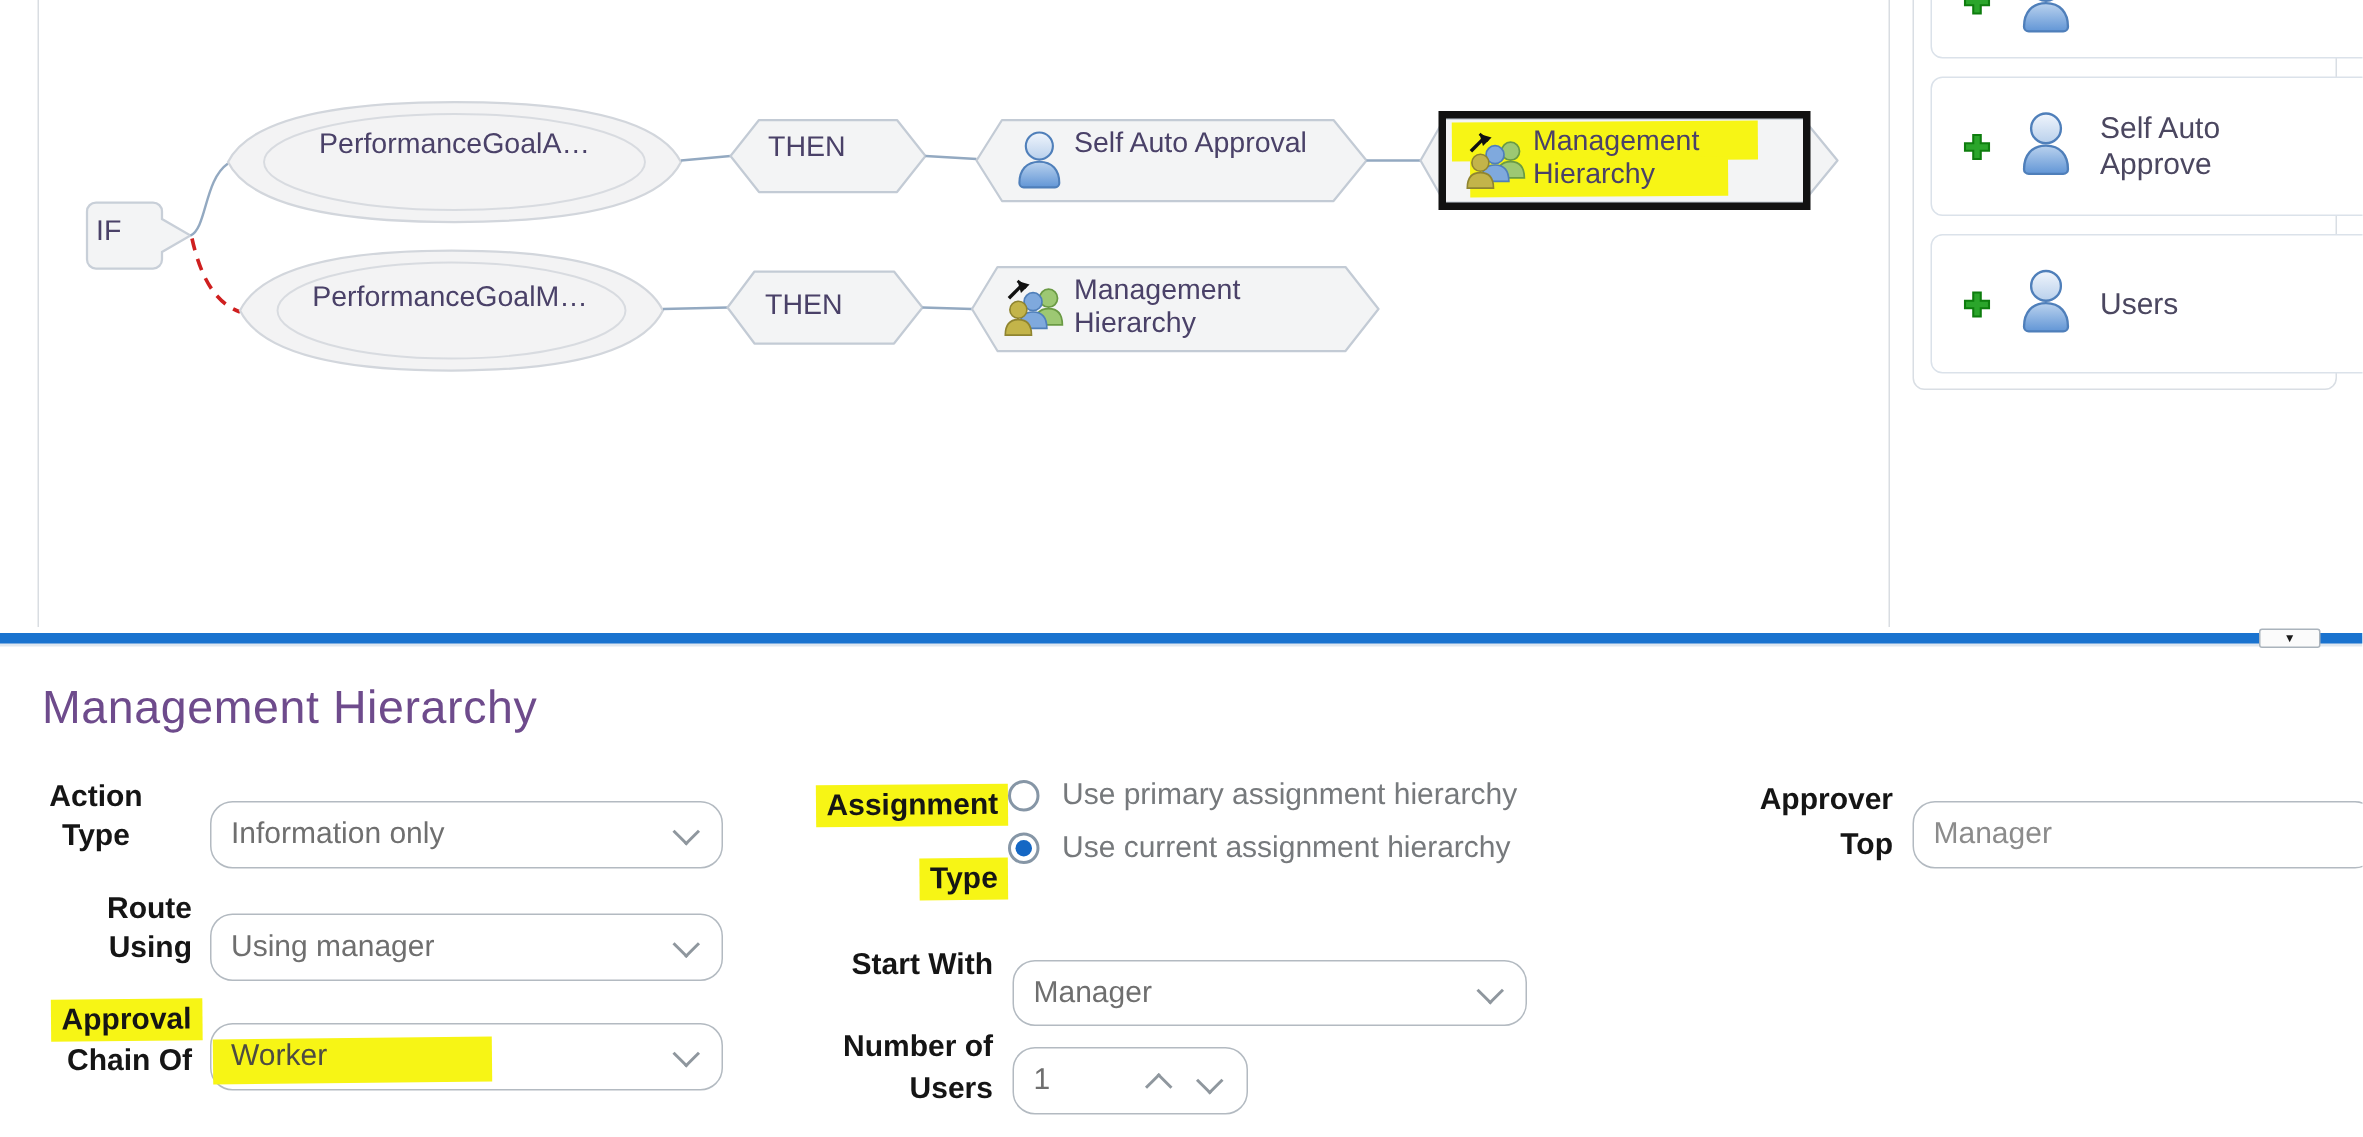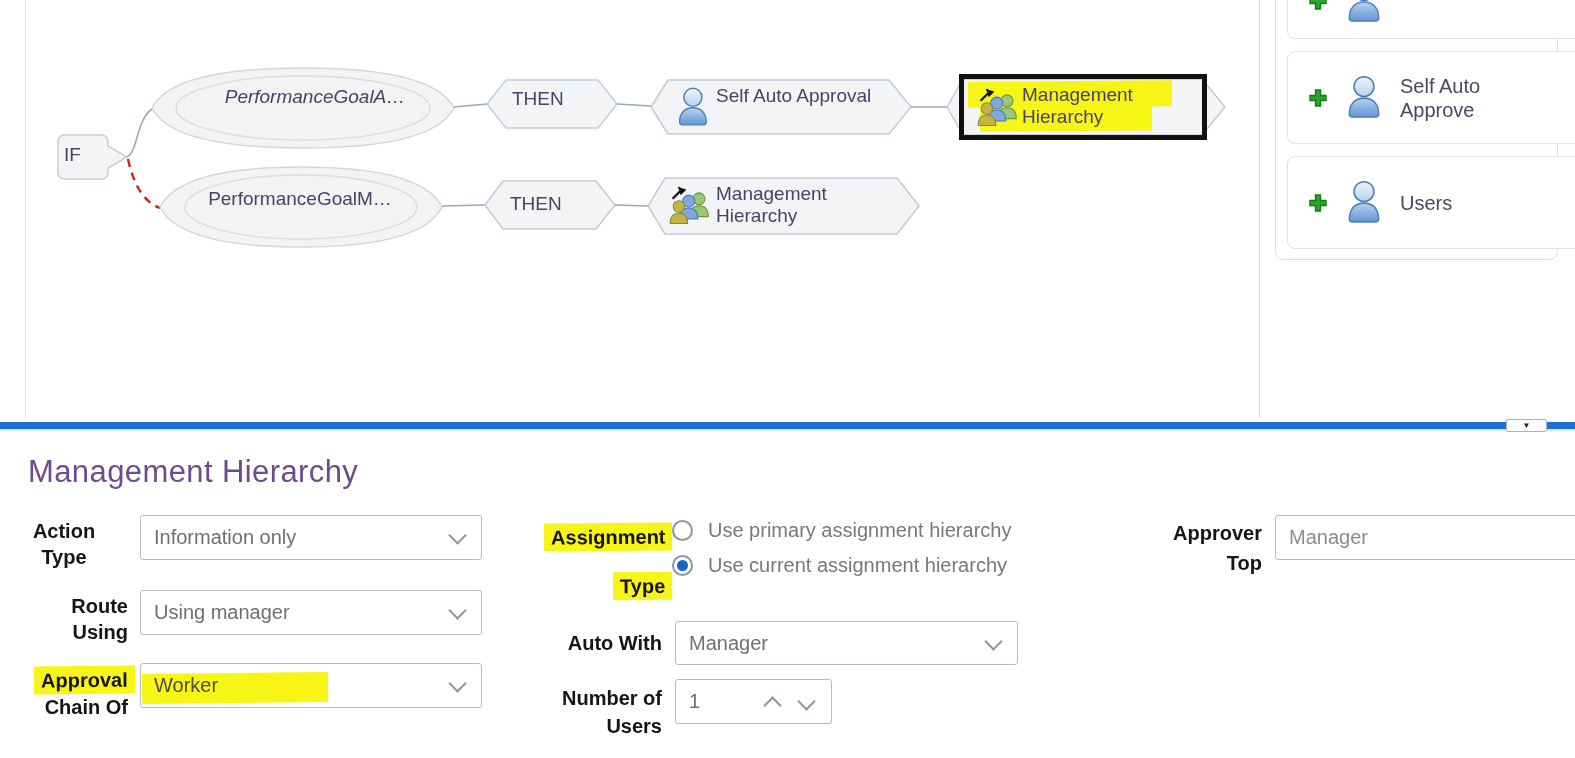--- a/index.html
+++ b/index.html
@@ -44,21 +44,21 @@
     font-size:8px;color:#1a1a1a;box-sizing:border-box;
   }
 
   
   #panel-title{left:28px;top:454px;font-size:31px;font-weight:300;color:#6e4b8c;letter-spacing:.4px;}
 
   .fld-label{
     position:absolute;text-align:right;font-size:20px;font-weight:600;color:#151515;line-height:26px;
   }
   .select-box,.text-input,.spin-box{
-    position:absolute;background:#fff;border:1px solid #b3bac1;border-radius:3px;box-sizing:border-box;
+    position:absolute;background:#fff;border:1px solid #b3bac1;border-radius:15px;box-sizing:border-box;margin-top:19px;
   }
   .fld-value{
     position:absolute;left:13px;top:0;height:100%;display:flex;align-items:center;
     font-size:20px;color:#6f6f6f;white-space:nowrap;z-index:2;
   }
   .chev{
     position:absolute;width:11px;height:11px;
     border-right:2px solid #8f979e;border-bottom:2px solid #8f979e;
   }
   .chev-down{transform:rotate(45deg);}
@@ -142,21 +142,21 @@
   <path d="M442,206 L485,205" stroke="#93a9c1" stroke-width="1.6" fill="none"></path>
 
   <polygon points="485,205 503,181 596,181 615,205 596,229 503,229" fill="#f3f4f5" stroke="#c3cbd5" stroke-width="1.5" stroke-linejoin="round"></polygon>
   <path d="M615,205 L648,206" stroke="#93a9c1" stroke-width="1.6" fill="none"></path>
 
   <polygon points="648,206 665,178 897,178 919,206 897,234 665,234" fill="#f3f4f5" stroke="#c3cbd5" stroke-width="1.5" stroke-linejoin="round"></polygon>
   <use href="#group-icon" transform="translate(668,185) scale(1.15)"></use>
 </svg>
 
 <div class="diagram-label" style="left:64px;top:144px;">IF</div>
-<div class="diagram-label centered" style="left:190px;top:86px;width:250px;font-style:italic;">PerformanceGoalA…</div>
+<div class="diagram-label centered" style="left:178px;top:86px;width:250px;">PerformanceGoalA…</div>
 <div class="diagram-label" style="left:512px;top:88px;">THEN</div>
 <div class="diagram-label" style="left:716px;top:85px;">Self Auto Approval</div>
 <div class="diagram-label" style="left:1022px;top:84px;">Management</div>
 <div class="diagram-label" style="left:1022px;top:106px;">Hierarchy</div>
 <div class="diagram-label centered" style="left:175px;top:188px;width:250px;">PerformanceGoalM…</div>
 <div class="diagram-label" style="left:510px;top:193px;">THEN</div>
 <div class="diagram-label" style="left:716px;top:183px;">Management</div>
 <div class="diagram-label" style="left:716px;top:205px;">Hierarchy</div>
 
 <div class="abs" id="palette">
@@ -246,21 +246,21 @@
   <div><span class="hl-span" style="margin-right:0;">Assignment</span></div>
   <div style="margin-top:21px;"><span class="hl-span" style="margin-right:0;">Type</span></div>
 </div>
 <div class="radio" style="left:672px;top:520px;"></div>
 <div class="radio-label" style="left:708px;top:519px;">Use primary assignment hierarchy</div>
 <div class="radio" style="left:672px;top:555px;">
     <span class="dot"></span>
   </div>
 <div class="radio-label" style="left:708px;top:554px;">Use current assignment hierarchy</div>
 
-<div class="fld-label" style="left:434px;width:228px;top:630px;">Auto With</div>
+<div class="fld-label" style="left:434px;width:228px;top:630px;">Start With</div>
 <div class="select-box" style="left:675px;top:621px;width:343px;height:44px;">
   <span class="fld-value">Manager</span>
   <span class="chev chev-down select-chev"></span>
 </div>
 
 <div class="fld-label" style="left:434px;width:228px;top:684px;line-height:28px;">
   <div>Number of</div>
   <div>Users</div>
 </div>
 <div class="spin-box" style="left:675px;top:679px;width:157px;height:45px;">

